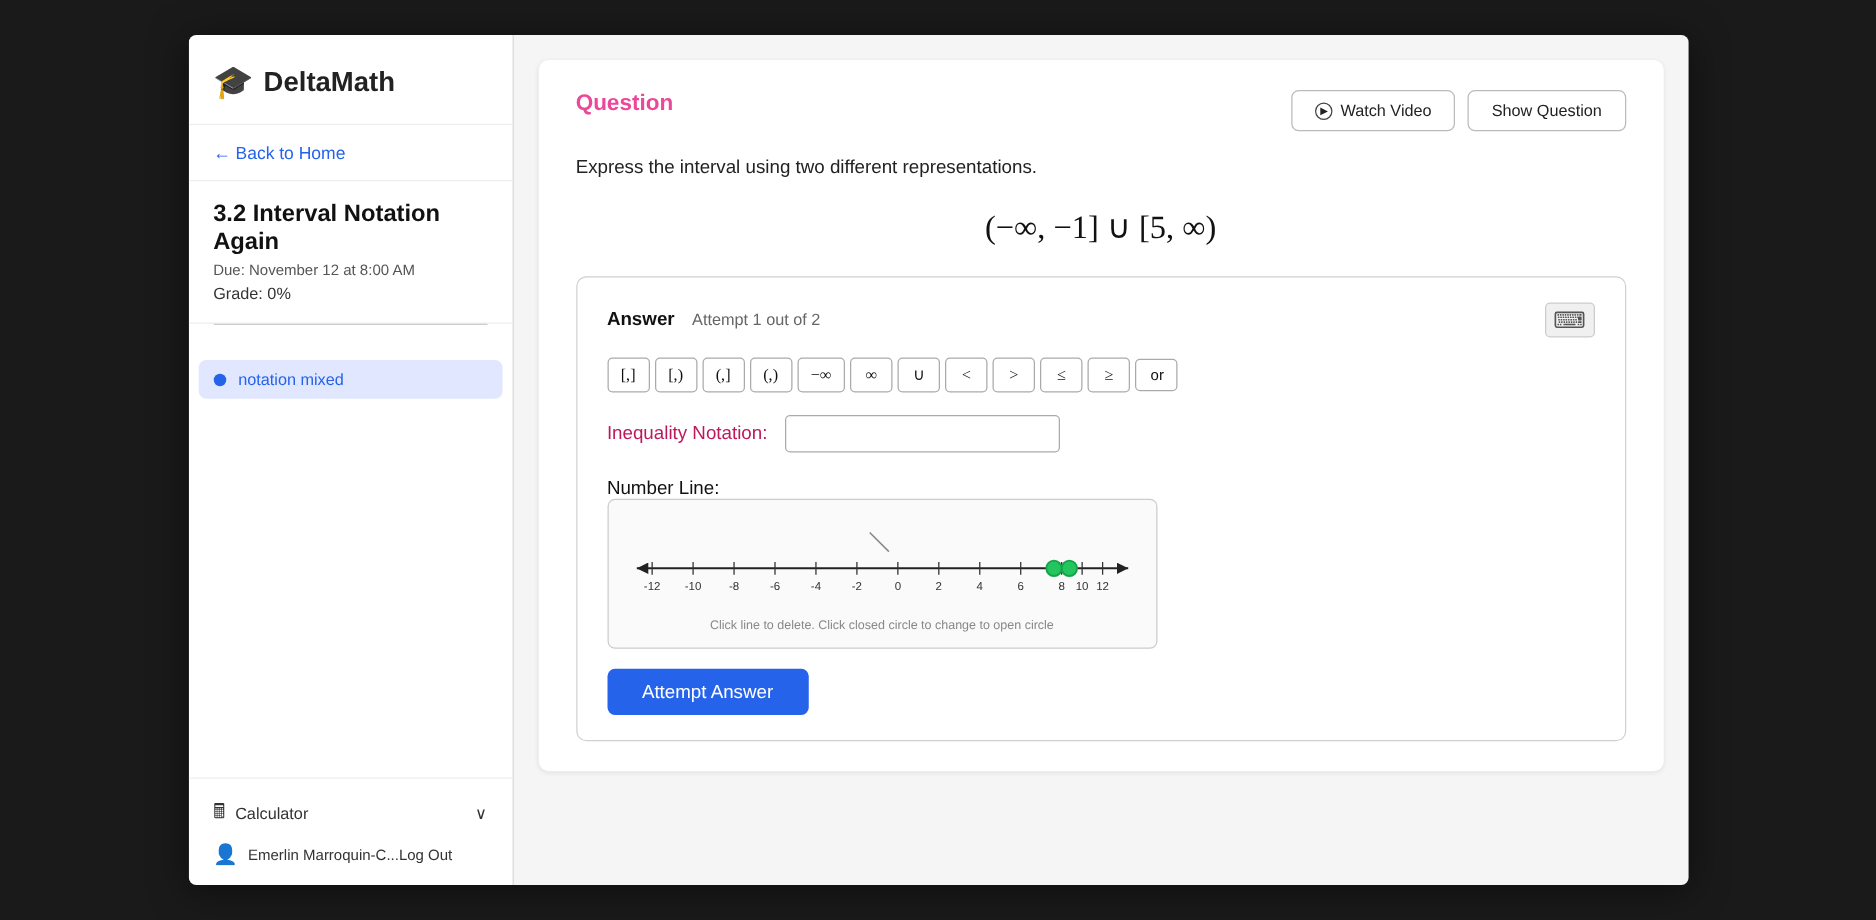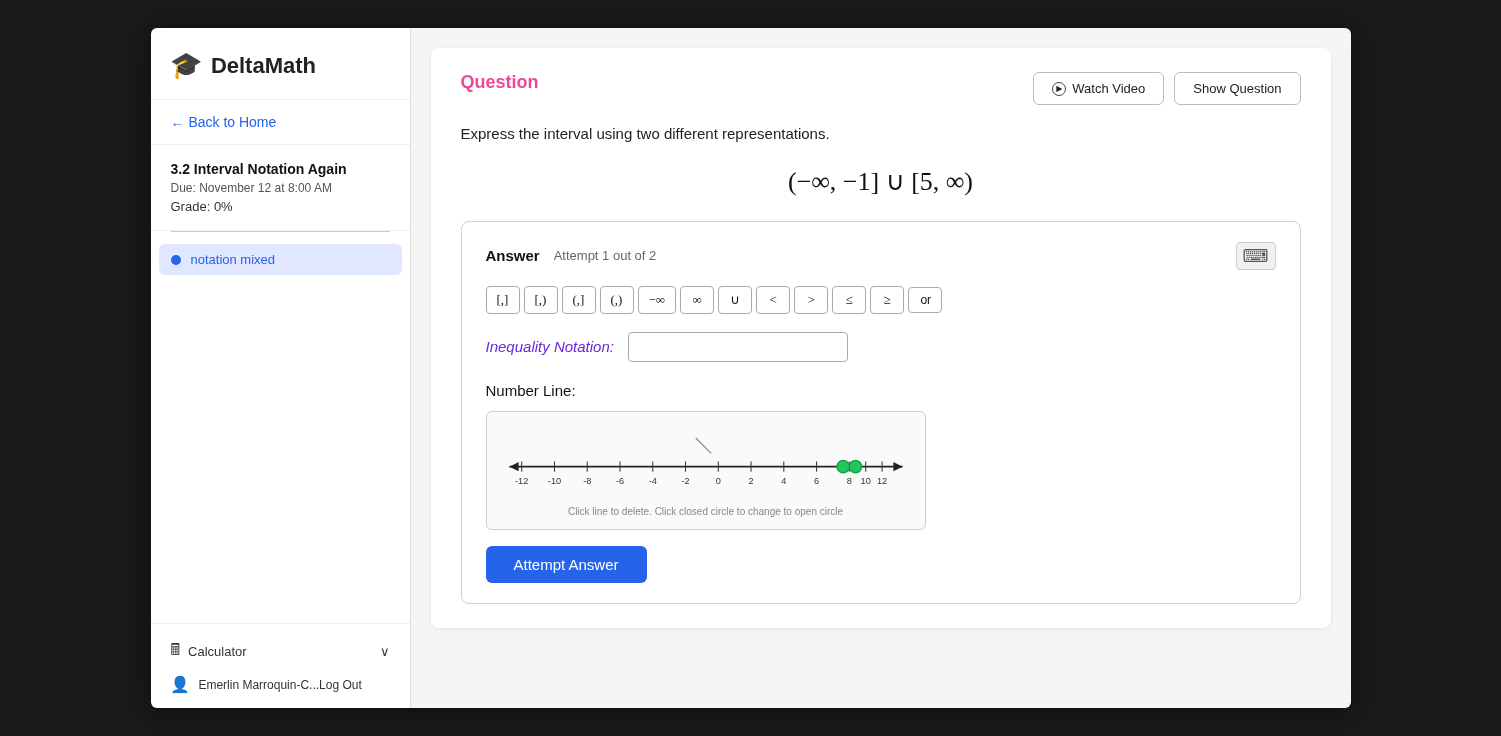--- a/index.html
+++ b/index.html
@@ -59,21 +59,21 @@
       display: flex;
       align-items: center;
       gap: 6px;
       text-decoration: none;
     }
     .sidebar-assignment {
       padding: 16px 20px;
       border-bottom: 1px solid #eee;
     }
     .assignment-title {
-      font-size: 14px;
+      font-size: 19px;
       font-weight: bold;
       color: #111;
       font-family: Arial, sans-serif;
       margin-bottom: 4px;
     }
     .assignment-due {
       font-size: 12px;
       color: #555;
       font-family: Arial, sans-serif;
       margin-bottom: 4px;
@@ -82,21 +82,21 @@
       font-size: 13px;
       color: #333;
       font-family: Arial, sans-serif;
     }
     .sidebar-divider {
       height: 1px;
       background: #ccc;
       margin: 0 20px;
     }
     .sidebar-nav {
-      padding: 12px 8px;
+      padding: 28px 8px;
     }
     .nav-item {
       display: flex;
       align-items: center;
       padding: 8px 12px;
       border-radius: 6px;
       cursor: pointer;
       font-family: Arial, sans-serif;
       font-size: 13px;
       color: #333;
@@ -272,40 +272,38 @@
     }
     
     .notation-row {
       display: flex;
       align-items: center;
       gap: 14px;
       margin-bottom: 20px;
     }
     .notation-label {
       font-size: 15px;
-      color: #6d28d9;
+      color: #be185d;
       font-family: Arial, sans-serif;
       white-space: nowrap;
-      font-style: italic;
     }
     .notation-input {
       border: 1.5px solid #aaa;
       border-radius: 4px;
       padding: 6px 12px;
       font-size: 14px;
       width: 220px;
       outline: none;
       font-family: Arial, sans-serif;
     }
     
     .numberline-label {
       font-size: 15px;
       color: #111;
       font-family: Arial, sans-serif;
-      margin-bottom: 12px;
     }
     .numberline-container {
       border: 1.5px solid #ccc;
       border-radius: 6px;
       padding: 14px 4px 12px;
       background: #fafafa;
       position: relative;
       max-width: 440px;
     }
     .numberline-hint-text {

